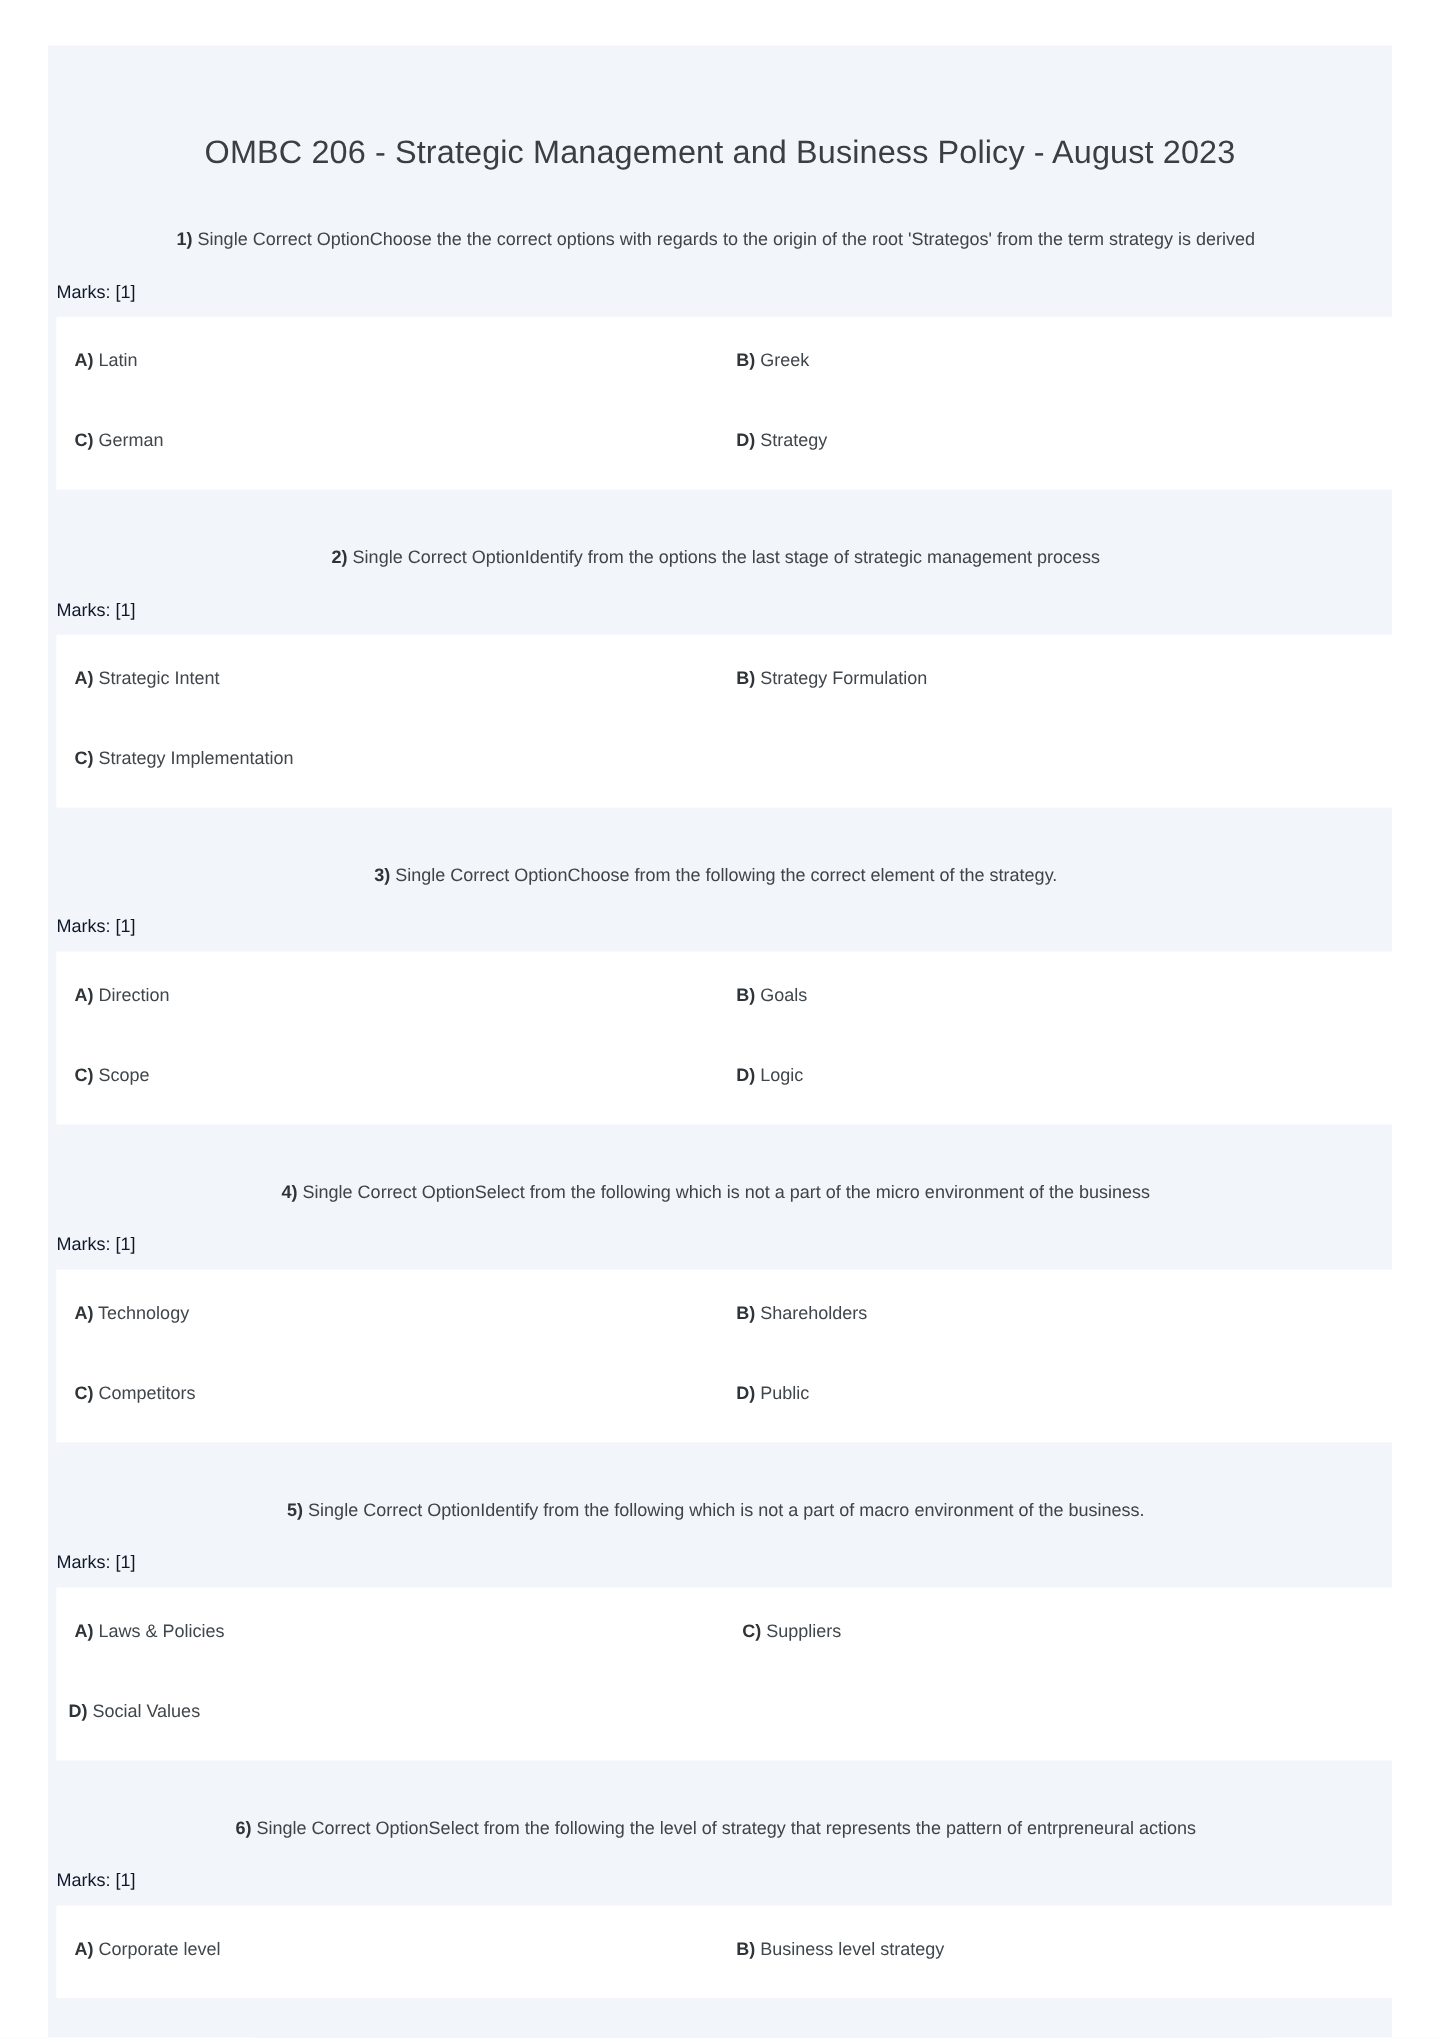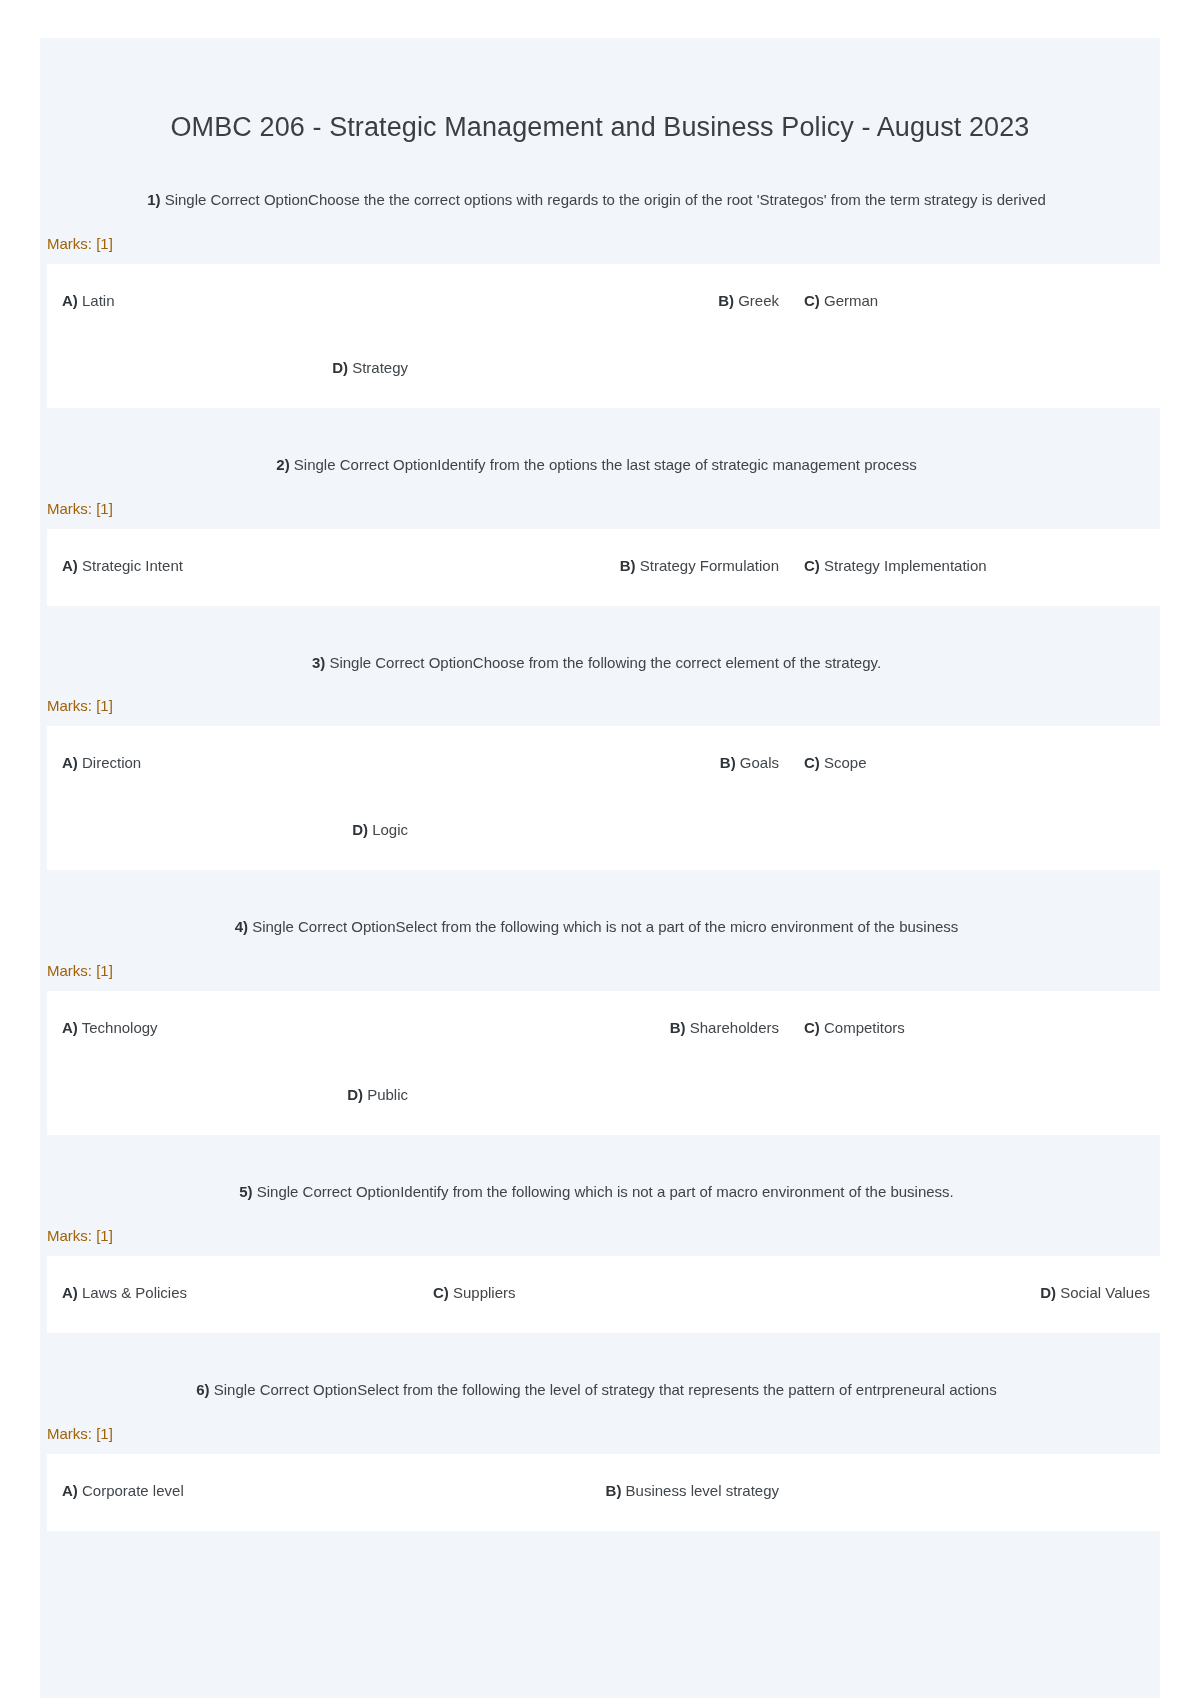--- a/index.html
+++ b/index.html
@@ -57,41 +57,41 @@
     font-weight: 400;
     text-align: center;
   }
   .q-num {
     font-weight: 700;
     color: #2f3438;
   }
 
   .q-marks {
     font-size: 15px;
-    color: #a16207;
+    color: #0f172a;
     padding: 0 0 0 7px;
     margin: 0 0 12px 0;
   }
 
   .options-box {
     background: #ffffff;
     width: 1113px;
     margin-left: 7px;
     padding: 26px 0 30px 0;
   }
 
   .options-grid {
     display: grid;
-    grid-template-columns: 1fr 1fr 1fr;
+    grid-template-columns: 1fr 1fr;
     row-gap: 46px;
   }
 
   .option-cell {
     display: flex;
-    justify-content: flex-end;
+    justify-content: flex-start;
     padding: 0 10px;
   }
   .option-cell.left {
     justify-content: flex-start;
     padding-left: 15px;
   }
 
   .option-text {
     font-size: 15px;
     color: #41464b;

